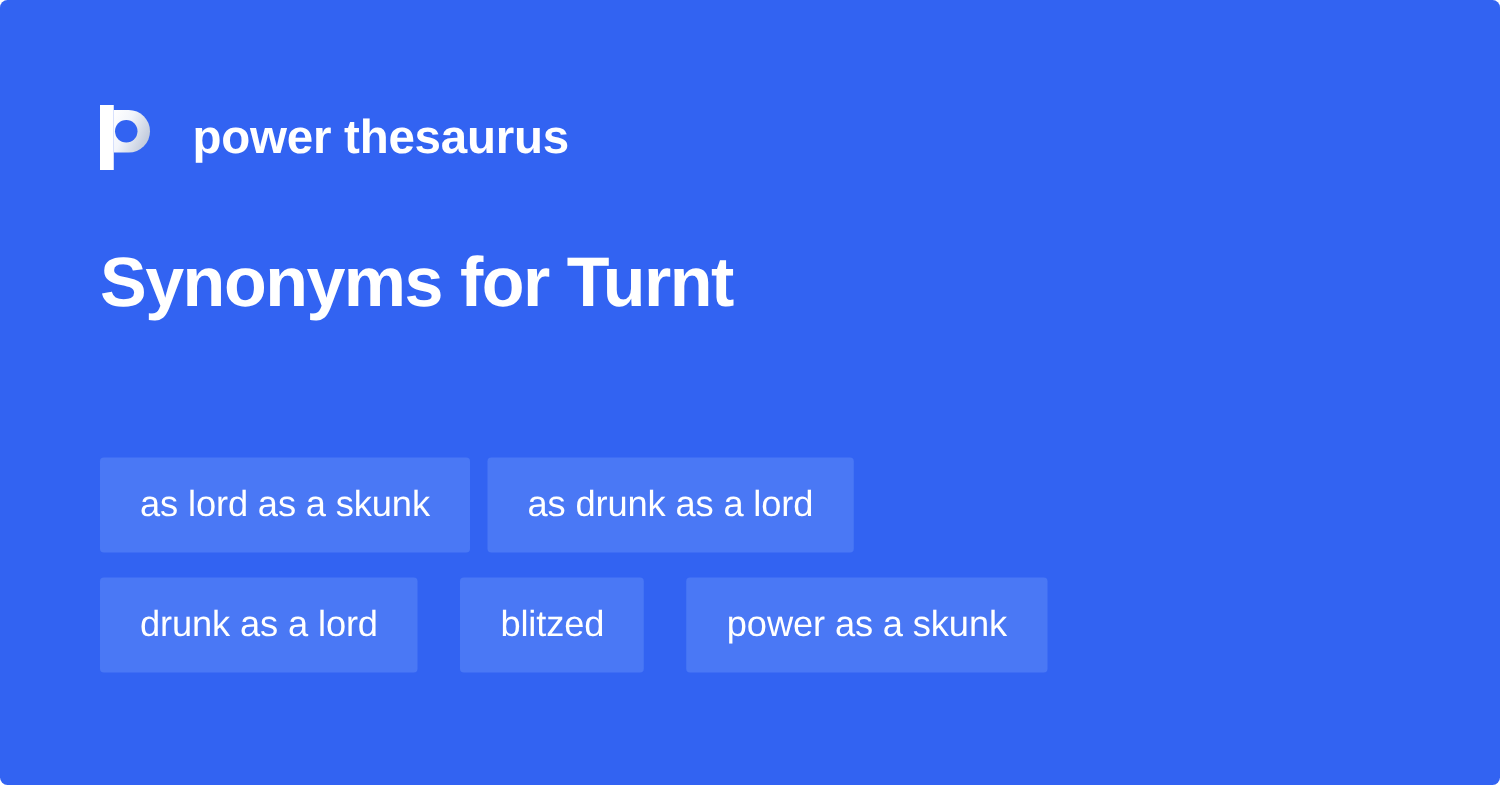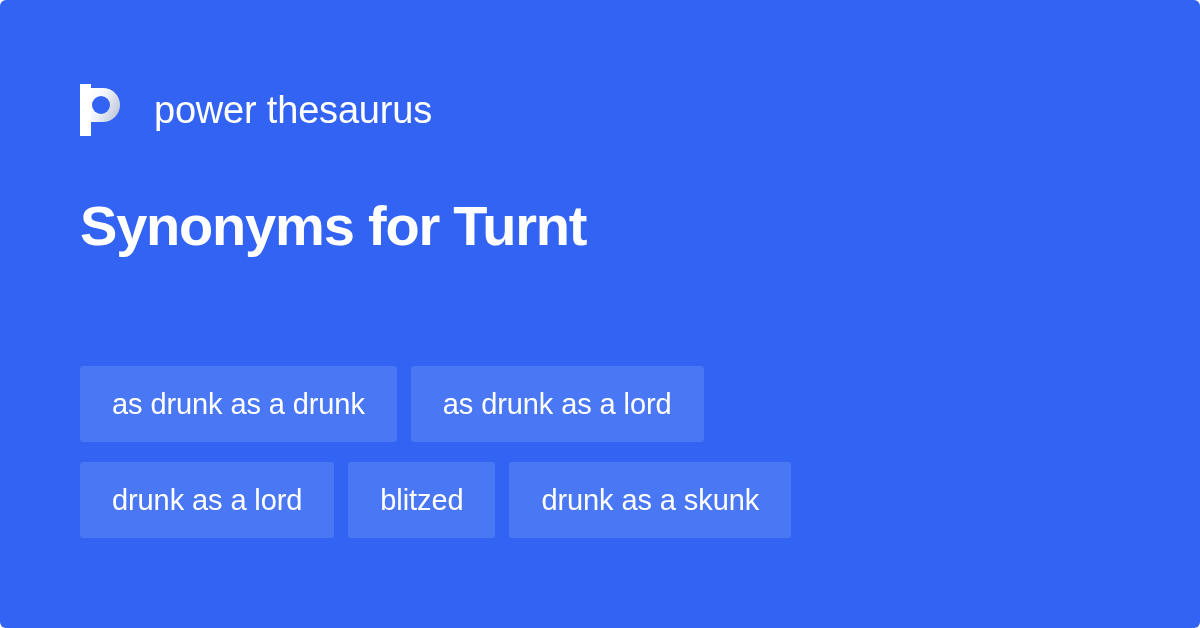--- a/index.html
+++ b/index.html
@@ -38,21 +38,21 @@
     width: 46px;
     height: 52px;
     display: block;
     flex: 0 0 auto;
   }
 
   .brand-name {
     margin-left: 28px;
     color: #ffffff;
     font-size: 38px;
-    font-weight: 400;
+    font-weight: 700;
     letter-spacing: -0.2px;
     line-height: 1;
     white-space: nowrap;
   }
 
   
   .headline {
     position: absolute;
     left: 80px;
     top: 196px;
@@ -70,21 +70,21 @@
     left: 80px;
     top: 366px;
     width: 1040px;
   }
 
   .chip-row {
     display: flex;
     align-items: flex-start;
     margin-bottom: 20px;
   }
-  .chip-row:last-child { margin-bottom: 0; }
+  .chip-row:last-child { margin-bottom: 0; gap: 20px; }
 
   .chip {
     height: 76px;
     box-sizing: border-box;
     display: flex;
     align-items: center;
     justify-content: center;
     padding: 0 32px;
     margin-right: 14px;
     background: #4a78f5;
@@ -118,23 +118,23 @@
         <circle cx="21" cy="21" r="9" fill="#3263f2"></circle>
       </svg>
     </span>
     <span class="brand-name">power thesaurus</span>
   </div>
 
   <div class="headline">Synonyms for Turnt</div>
 
   <div class="chip-rows">
     <div class="chip-row">
-      <span class="chip">as drunk as a drunk</span>
+      <span class="chip">as lord as a skunk</span>
       <span class="chip">as drunk as a lord</span>
     </div>
     <div class="chip-row">
       <span class="chip">drunk as a lord</span>
       <span class="chip">blitzed</span>
-      <span class="chip">drunk as a skunk</span>
+      <span class="chip">power as a skunk</span>
     </div>
   </div>
 
 </div>
 
 </body></html>

